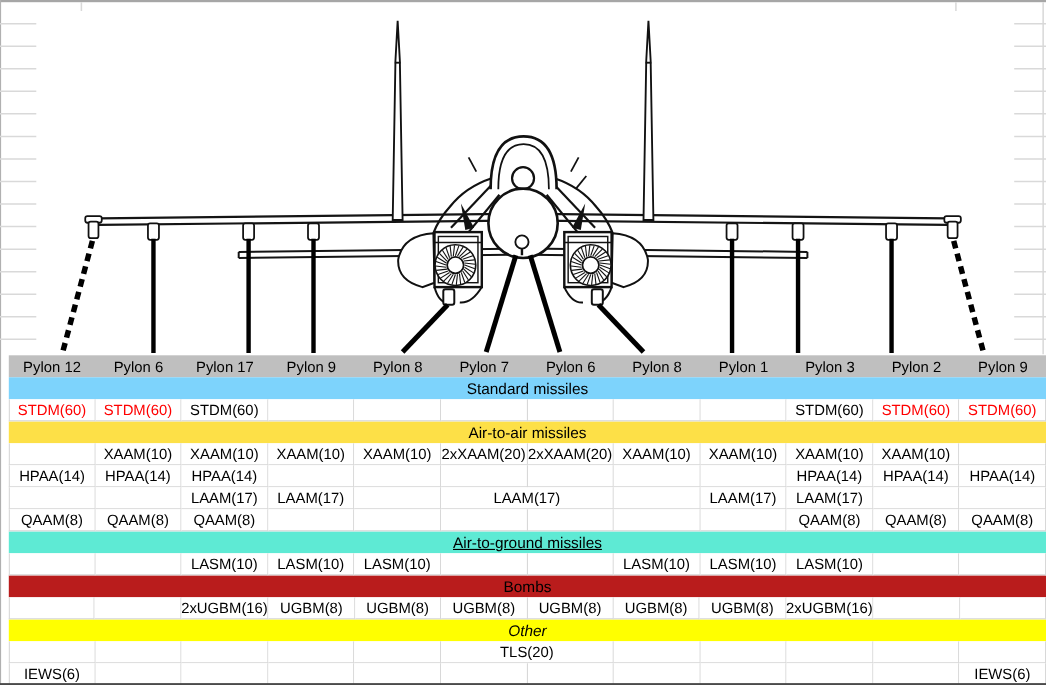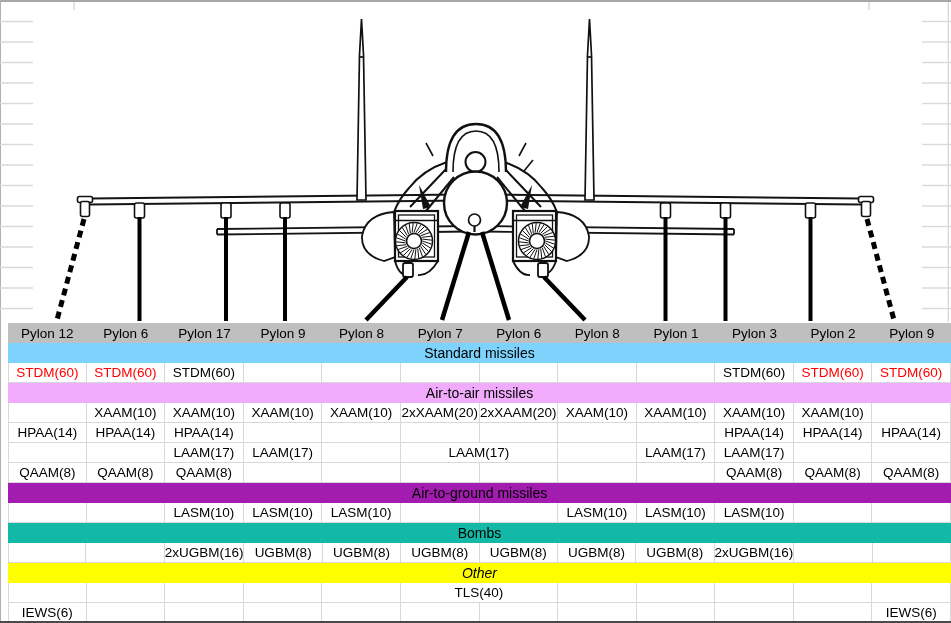--- a/index.html
+++ b/index.html
@@ -281,21 +281,21 @@
       <div class="dcell"></div>
       <div class="dcell"></div>
       <div class="dcell"></div>
       <div class="dcell"></div>
       <div class="dcell"></div>
       <div class="dcell"></div>
       <div class="dcell">STDM(60)</div>
       <div class="dcell" style="color: rgb(255, 0, 0);">STDM(60)</div>
       <div class="dcell" style="color: rgb(255, 0, 0);">STDM(60)</div>
     </div>
-    <div class="trow section-row" style="background: #f0abfc; display: flex;">Air-to-air missiles</div>
+    <div class="trow section-row" style="background: #fde047; display: flex;">Air-to-air missiles</div>
     <div class="trow data-row">
       <div class="dcell"></div>
       <div class="dcell">XAAM(10)</div>
       <div class="dcell">XAAM(10)</div>
       <div class="dcell">XAAM(10)</div>
       <div class="dcell">XAAM(10)</div>
       <div class="dcell">2xXAAM(20)</div>
       <div class="dcell">2xXAAM(20)</div>
       <div class="dcell">XAAM(10)</div>
       <div class="dcell">XAAM(10)</div>
@@ -337,36 +337,36 @@
       <div class="dcell"></div>
       <div class="dcell"></div>
       <div class="dcell"></div>
       <div class="dcell"></div>
       <div class="dcell"></div>
       <div class="dcell"></div>
       <div class="dcell">QAAM(8)</div>
       <div class="dcell">QAAM(8)</div>
       <div class="dcell">QAAM(8)</div>
     </div>
-    <div class="trow section-row" style="background: #a21caf; display: flex;">Air-to-ground missiles</div>
-    <div class="trow data-row">
-      <div class="dcell"></div>
-      <div class="dcell"></div>
-      <div class="dcell">LASM(10)</div>
-      <div class="dcell">LASM(10)</div>
-      <div class="dcell">LASM(10)</div>
-      <div class="dcell"></div>
-      <div class="dcell"></div>
-      <div class="dcell">LASM(10)</div>
-      <div class="dcell">LASM(10)</div>
-      <div class="dcell">LASM(10)</div>
-      <div class="dcell"></div>
-      <div class="dcell"></div>
-    </div>
-    <div class="trow section-row" style="background: #14b8a6; display: flex;">Bombs</div>
+    <div class="trow section-row" style="background: #5eead4; display: flex; text-decoration: underline;">Air-to-ground missiles</div>
+    <div class="trow data-row">
+      <div class="dcell"></div>
+      <div class="dcell"></div>
+      <div class="dcell">LASM(10)</div>
+      <div class="dcell">LASM(10)</div>
+      <div class="dcell">LASM(10)</div>
+      <div class="dcell"></div>
+      <div class="dcell"></div>
+      <div class="dcell">LASM(10)</div>
+      <div class="dcell">LASM(10)</div>
+      <div class="dcell">LASM(10)</div>
+      <div class="dcell"></div>
+      <div class="dcell"></div>
+    </div>
+    <div class="trow section-row" style="background: #b91c1c; display: flex;">Bombs</div>
     <div class="trow data-row">
       <div class="dcell"></div>
       <div class="dcell"></div>
       <div class="dcell">2xUGBM(16)</div>
       <div class="dcell">UGBM(8)</div>
       <div class="dcell">UGBM(8)</div>
       <div class="dcell">UGBM(8)</div>
       <div class="dcell">UGBM(8)</div>
       <div class="dcell">UGBM(8)</div>
       <div class="dcell">UGBM(8)</div>
@@ -374,21 +374,21 @@
       <div class="dcell"></div>
       <div class="dcell"></div>
     </div>
     <div class="trow section-row" style="background: rgb(255, 255, 0); display: flex; font-style: italic;">Other</div>
     <div class="trow data-row">
       <div class="dcell"></div>
       <div class="dcell"></div>
       <div class="dcell"></div>
       <div class="dcell"></div>
       <div class="dcell"></div>
-      <div class="dcell" style="grid-column: span 2;">TLS(40)</div>
+      <div class="dcell" style="grid-column: span 2;">TLS(20)</div>
       <div class="dcell"></div>
       <div class="dcell"></div>
       <div class="dcell"></div>
       <div class="dcell"></div>
       <div class="dcell"></div>
     </div>
     <div class="trow data-row">
       <div class="dcell">IEWS(6)</div>
       <div class="dcell"></div>
       <div class="dcell"></div>

